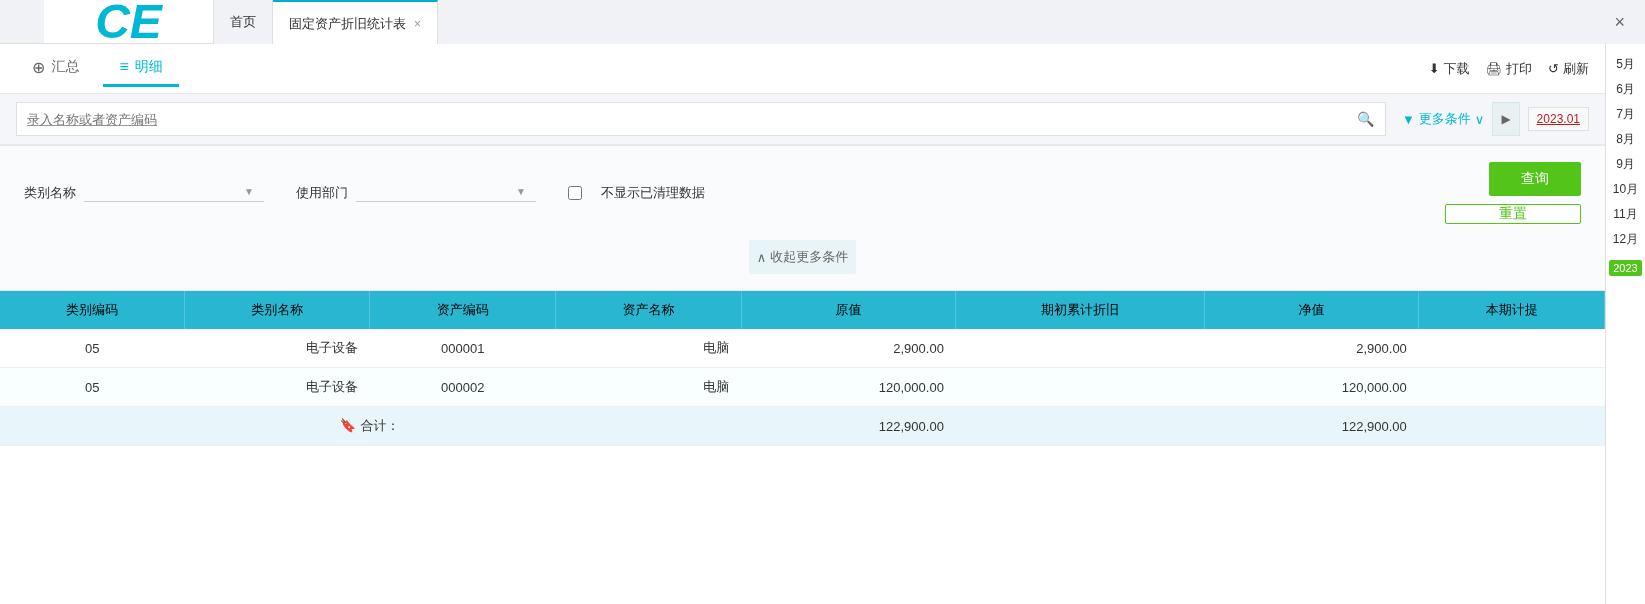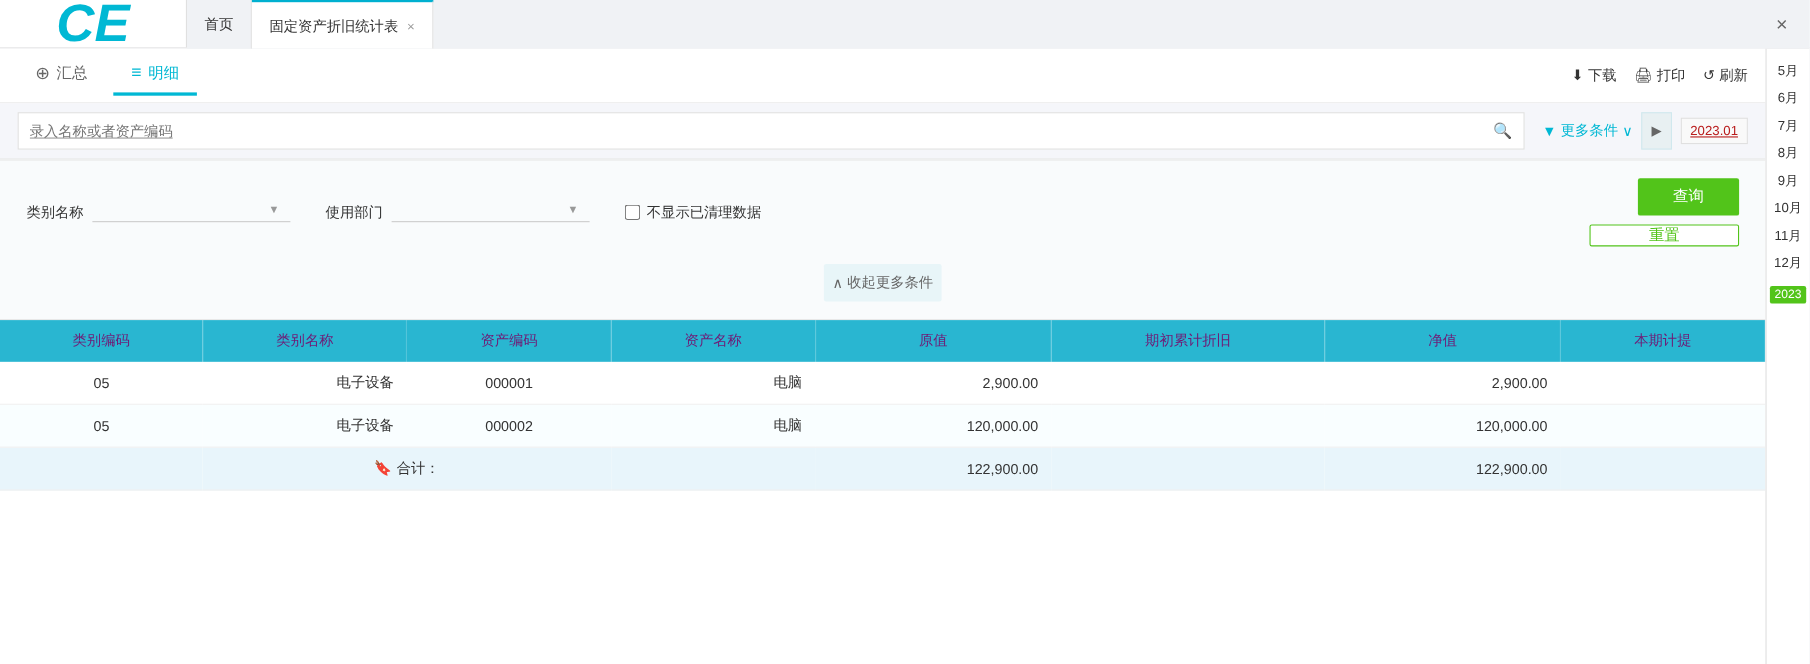--- a/index.html
+++ b/index.html
@@ -161,21 +161,21 @@
 
     .filter-label {
       color: #333;
       font-size: 13px;
       white-space: nowrap;
     }
 
     .checkbox-label {
       display: flex;
       align-items: center;
-      gap: 6px;
+      gap: 19px;
       font-size: 13px;
       color: #333;
       cursor: pointer;
     }
 
     .filter-actions {
       display: flex;
       flex-direction: column;
       gap: 8px;
       margin-left: auto;
@@ -222,21 +222,21 @@
       overflow: auto;
     }
 
     table {
       width: 100%;
       border-collapse: collapse;
     }
 
     thead tr {
       background: #29b6d1;
-      color: #701a75;
+      color: #000000;
     }
 
     thead th {
       padding: 10px 12px;
       font-size: 13px;
       font-weight: normal;
       text-align: center;
       border-right: 1px solid rgba(255,255,255,0.2);
     }
 
@@ -314,20 +314,21 @@
 
     
     .logo-area {
       width: 170px;
       min-width: 170px;
       background: #fff;
       border-right: 1px solid #e0e0e0;
       display: flex;
       align-items: center;
       justify-content: center;
+      margin-left: 44px;
     }
 
     .logo-text {
       font-size: 48px;
       font-weight: bold;
       color: #00b8d4;
       font-style: italic;
     }
 
     

